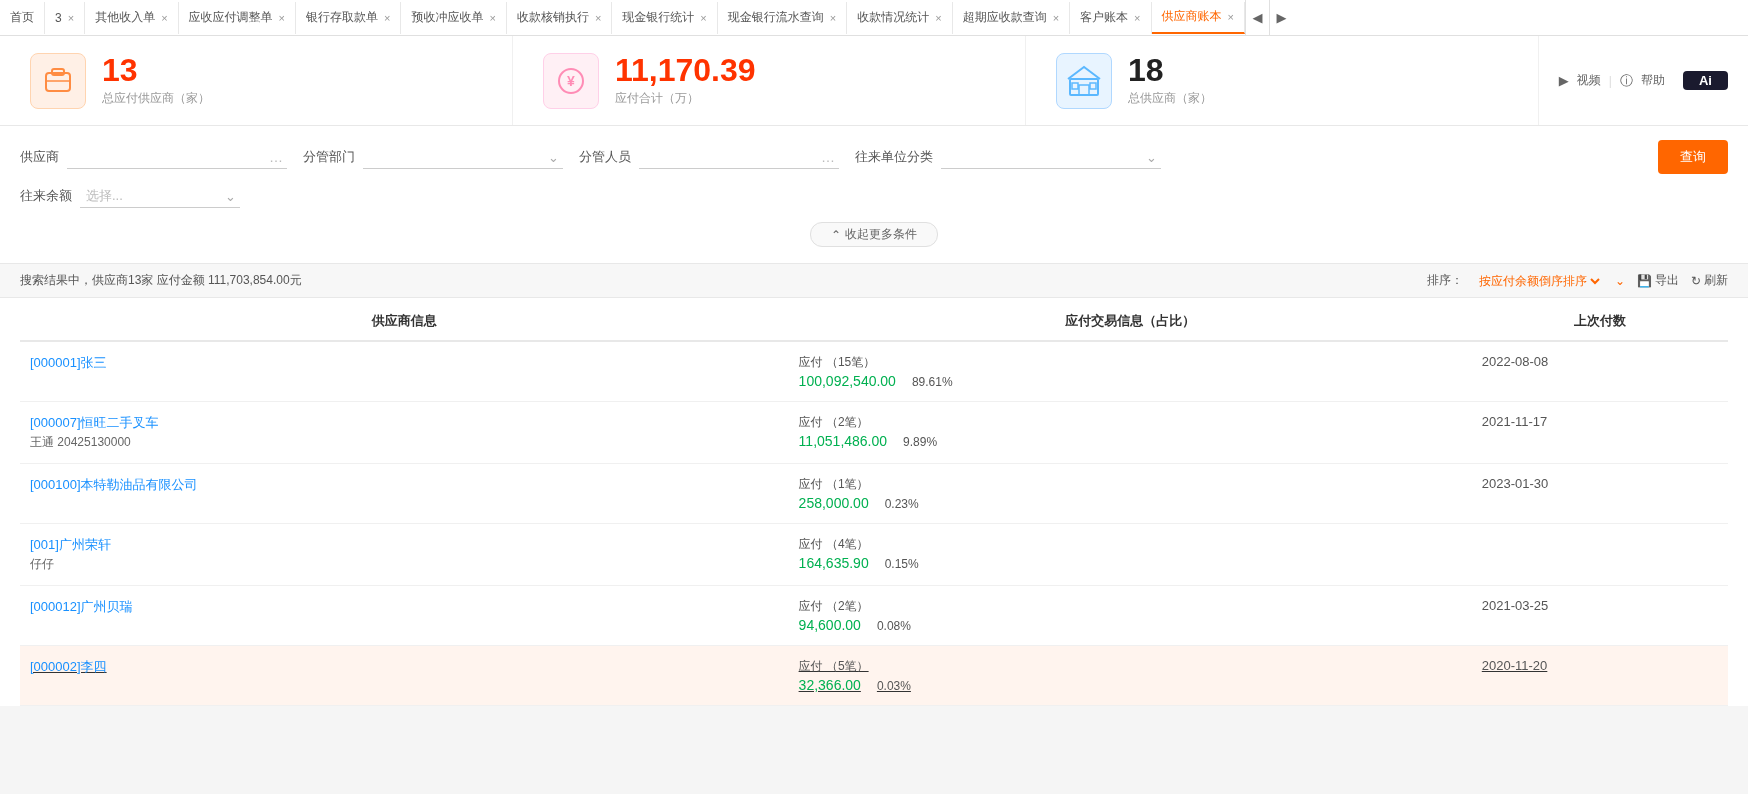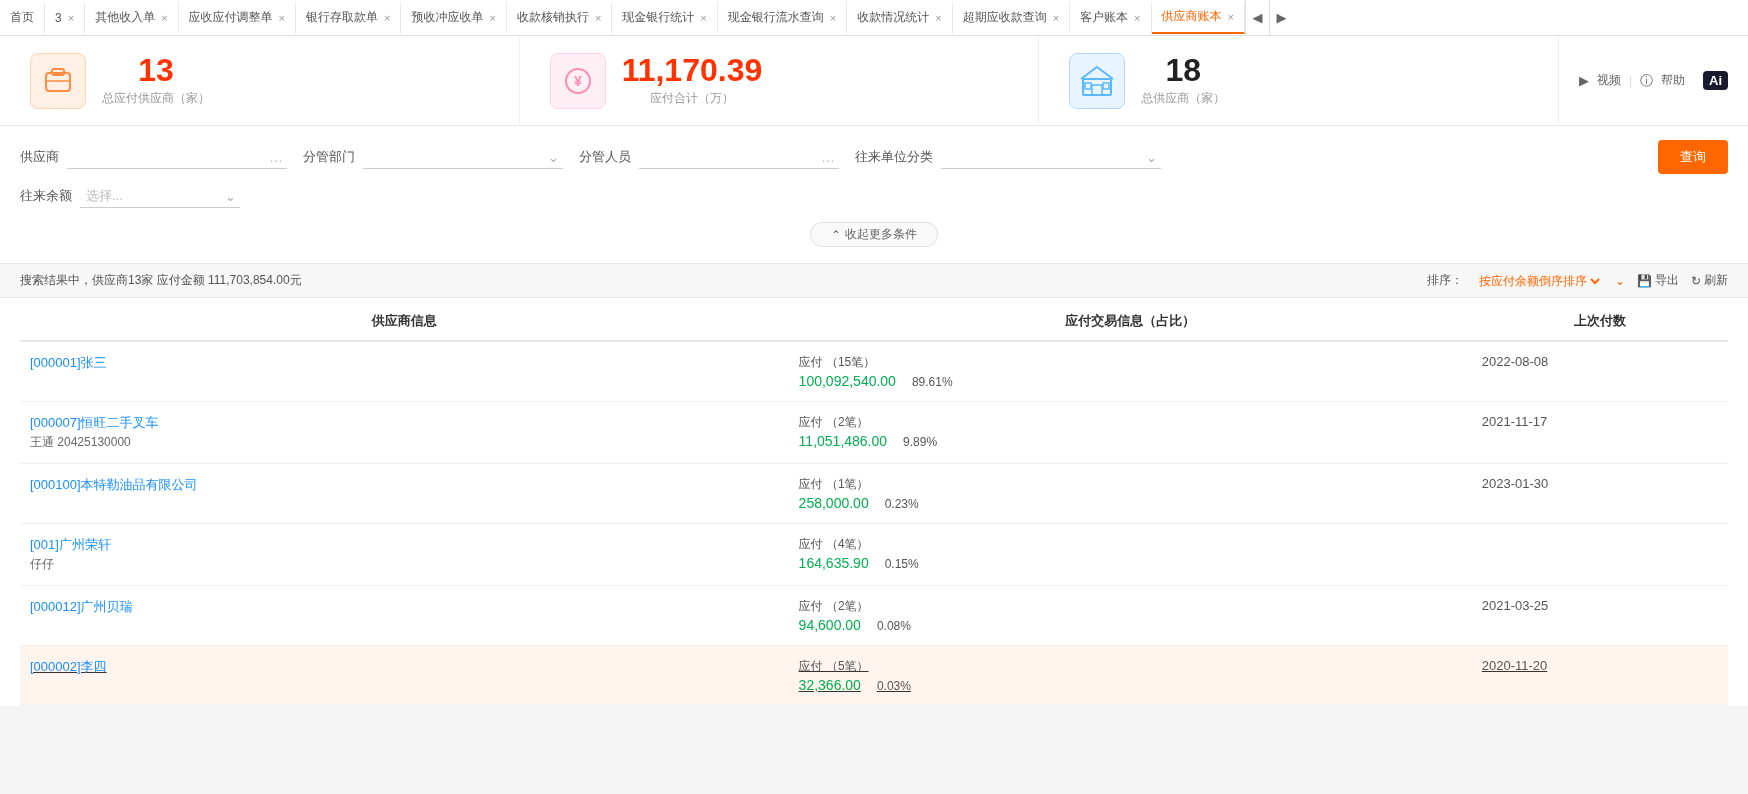--- a/index.html
+++ b/index.html
@@ -41,21 +41,20 @@
       flex-shrink: 0;
     }
 
     
     .stats-bar {
       background: #fff;
       display: flex;
       align-items: stretch;
       border-bottom: 1px solid #e8e8e8;
       height: 90px;
-      text-align: center;
     }
     .stat-block {
       display: flex;
       align-items: center;
       padding: 0 30px;
       border-right: 1px solid #f0f0f0;
       flex: 1;
       gap: 16px;
     }
     .stat-block:last-child { border-right: none; }
@@ -347,21 +346,21 @@
       <div class="stat-label">总供应商（家）</div>
     </div>
   </div>
   <div class="top-right-links">
     <span style="font-size:13px;">▶</span>
     <span>视频</span>
     <span style="color:#ddd;">|</span>
     <span style="font-size:13px;">ⓘ</span>
     <span>帮助</span>
 
-    <span style="background:#1a1a2e;color:#fff;border-radius:4px;padding:2px 6px;font-size:13px;font-weight:bold;margin-left:10px;">Ai</span>
+    <span style="background:#1a1a2e;color:#fff;border-radius:4px;padding:2px 16px;font-size:13px;font-weight:bold;margin-left:10px;">Ai</span>
   </div>
 </div>
 
 <div class="filter-area">
   <div class="filter-row">
     <div class="filter-item">
       <span class="filter-label">供应商</span>
       <div class="filter-input-wrap">
         <input type="text" class="filter-input" style="width: 220px;">
         <span class="dots">…</span>

